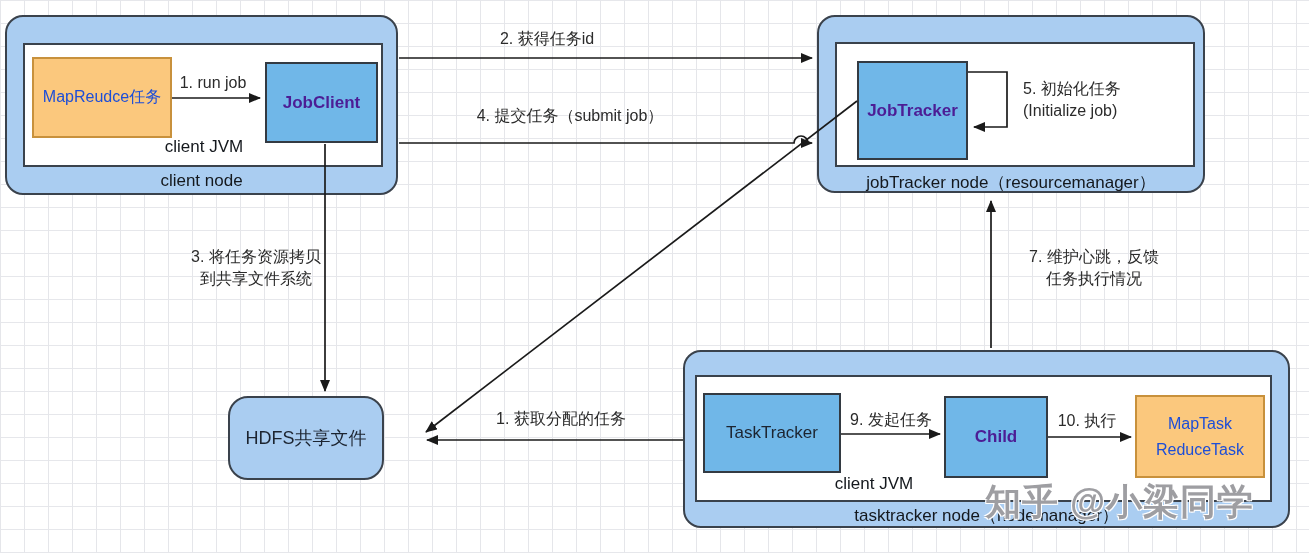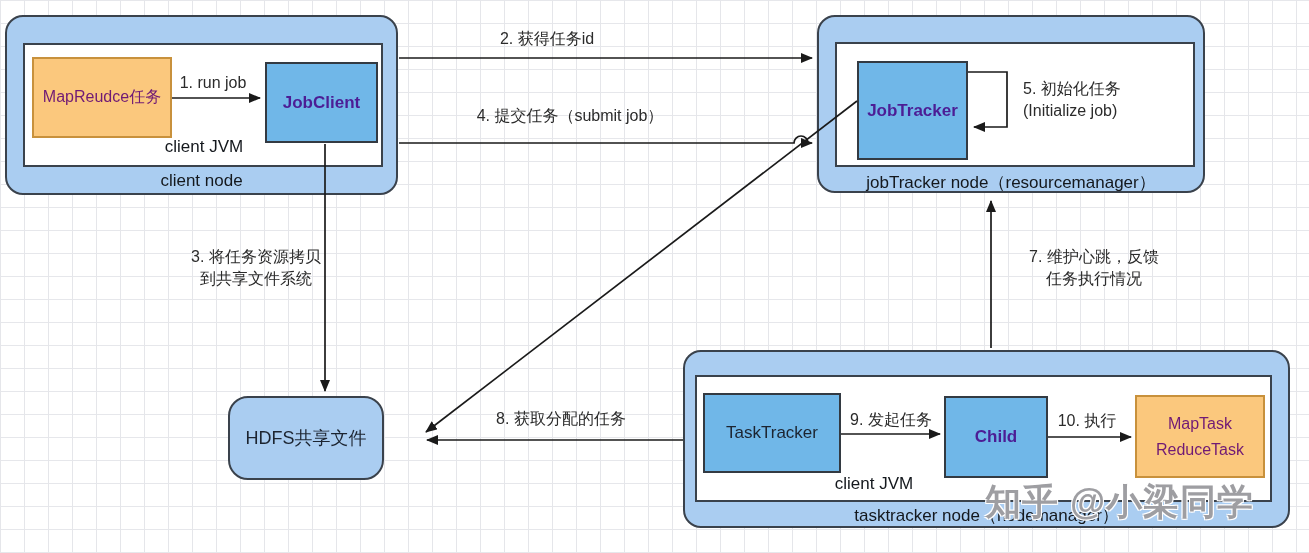--- a/index.html
+++ b/index.html
@@ -36,21 +36,21 @@
     align-items: center;
     justify-content: center;
     text-align: center;
     z-index: 3;
     font-size: 16px;
     line-height: 1.4;
   }
   .box-blue  { background: #70b7e8; }
   .box-blue.bold-white { color: #4c1d95; font-weight: bold; font-size: 17px; }
   .box-blue.dark-text  { color: #1c2430; font-size: 17px; }
-  .box-orange { background: #fbc87d; border-color: #c8913c; color: #701a75; align-items: center; }
+  .box-orange { background: #fbc87d; border-color: #c8913c; color: #1d4ed8; align-items: center; }
   .hdfs {
     position: absolute;
     background: #aacdf1;
     border: 2px solid #3a424c;
     border-radius: 20px;
     display: flex; align-items: center; justify-content: center;
     font-size: 18px; color: #1c2430;
     z-index: 3;
   }
   .node-label {
@@ -175,19 +175,19 @@
   </div>
   <div class="edge-label" style="left:570px; top:105px;">4. 提交任务（submit job）</div>
   <div class="edge-label left-align" style="left:1023px; top:78px;">
     <div>5. 初始化任务</div>
     <div>(Initialize job)</div>
   </div>
   <div class="edge-label" style="left:1094px; top:246px;">
     <div>7. 维护心跳，反馈</div>
     <div>任务执行情况</div>
   </div>
-  <div class="edge-label" style="left:561px; top:408px;">8. 获取分配的任务</div>
+  <div class="edge-label" style="left:561px; top:408px;">1. 获取分配的任务</div>
   <div class="edge-label" style="left:891px; top:409px;">9. 发起任务</div>
   <div class="edge-label" style="left:1087px; top:410px;">10. 执行</div>
 
   <div id="watermark">知乎 @小梁同学</div>
 
 </div>
 
 </body></html>

